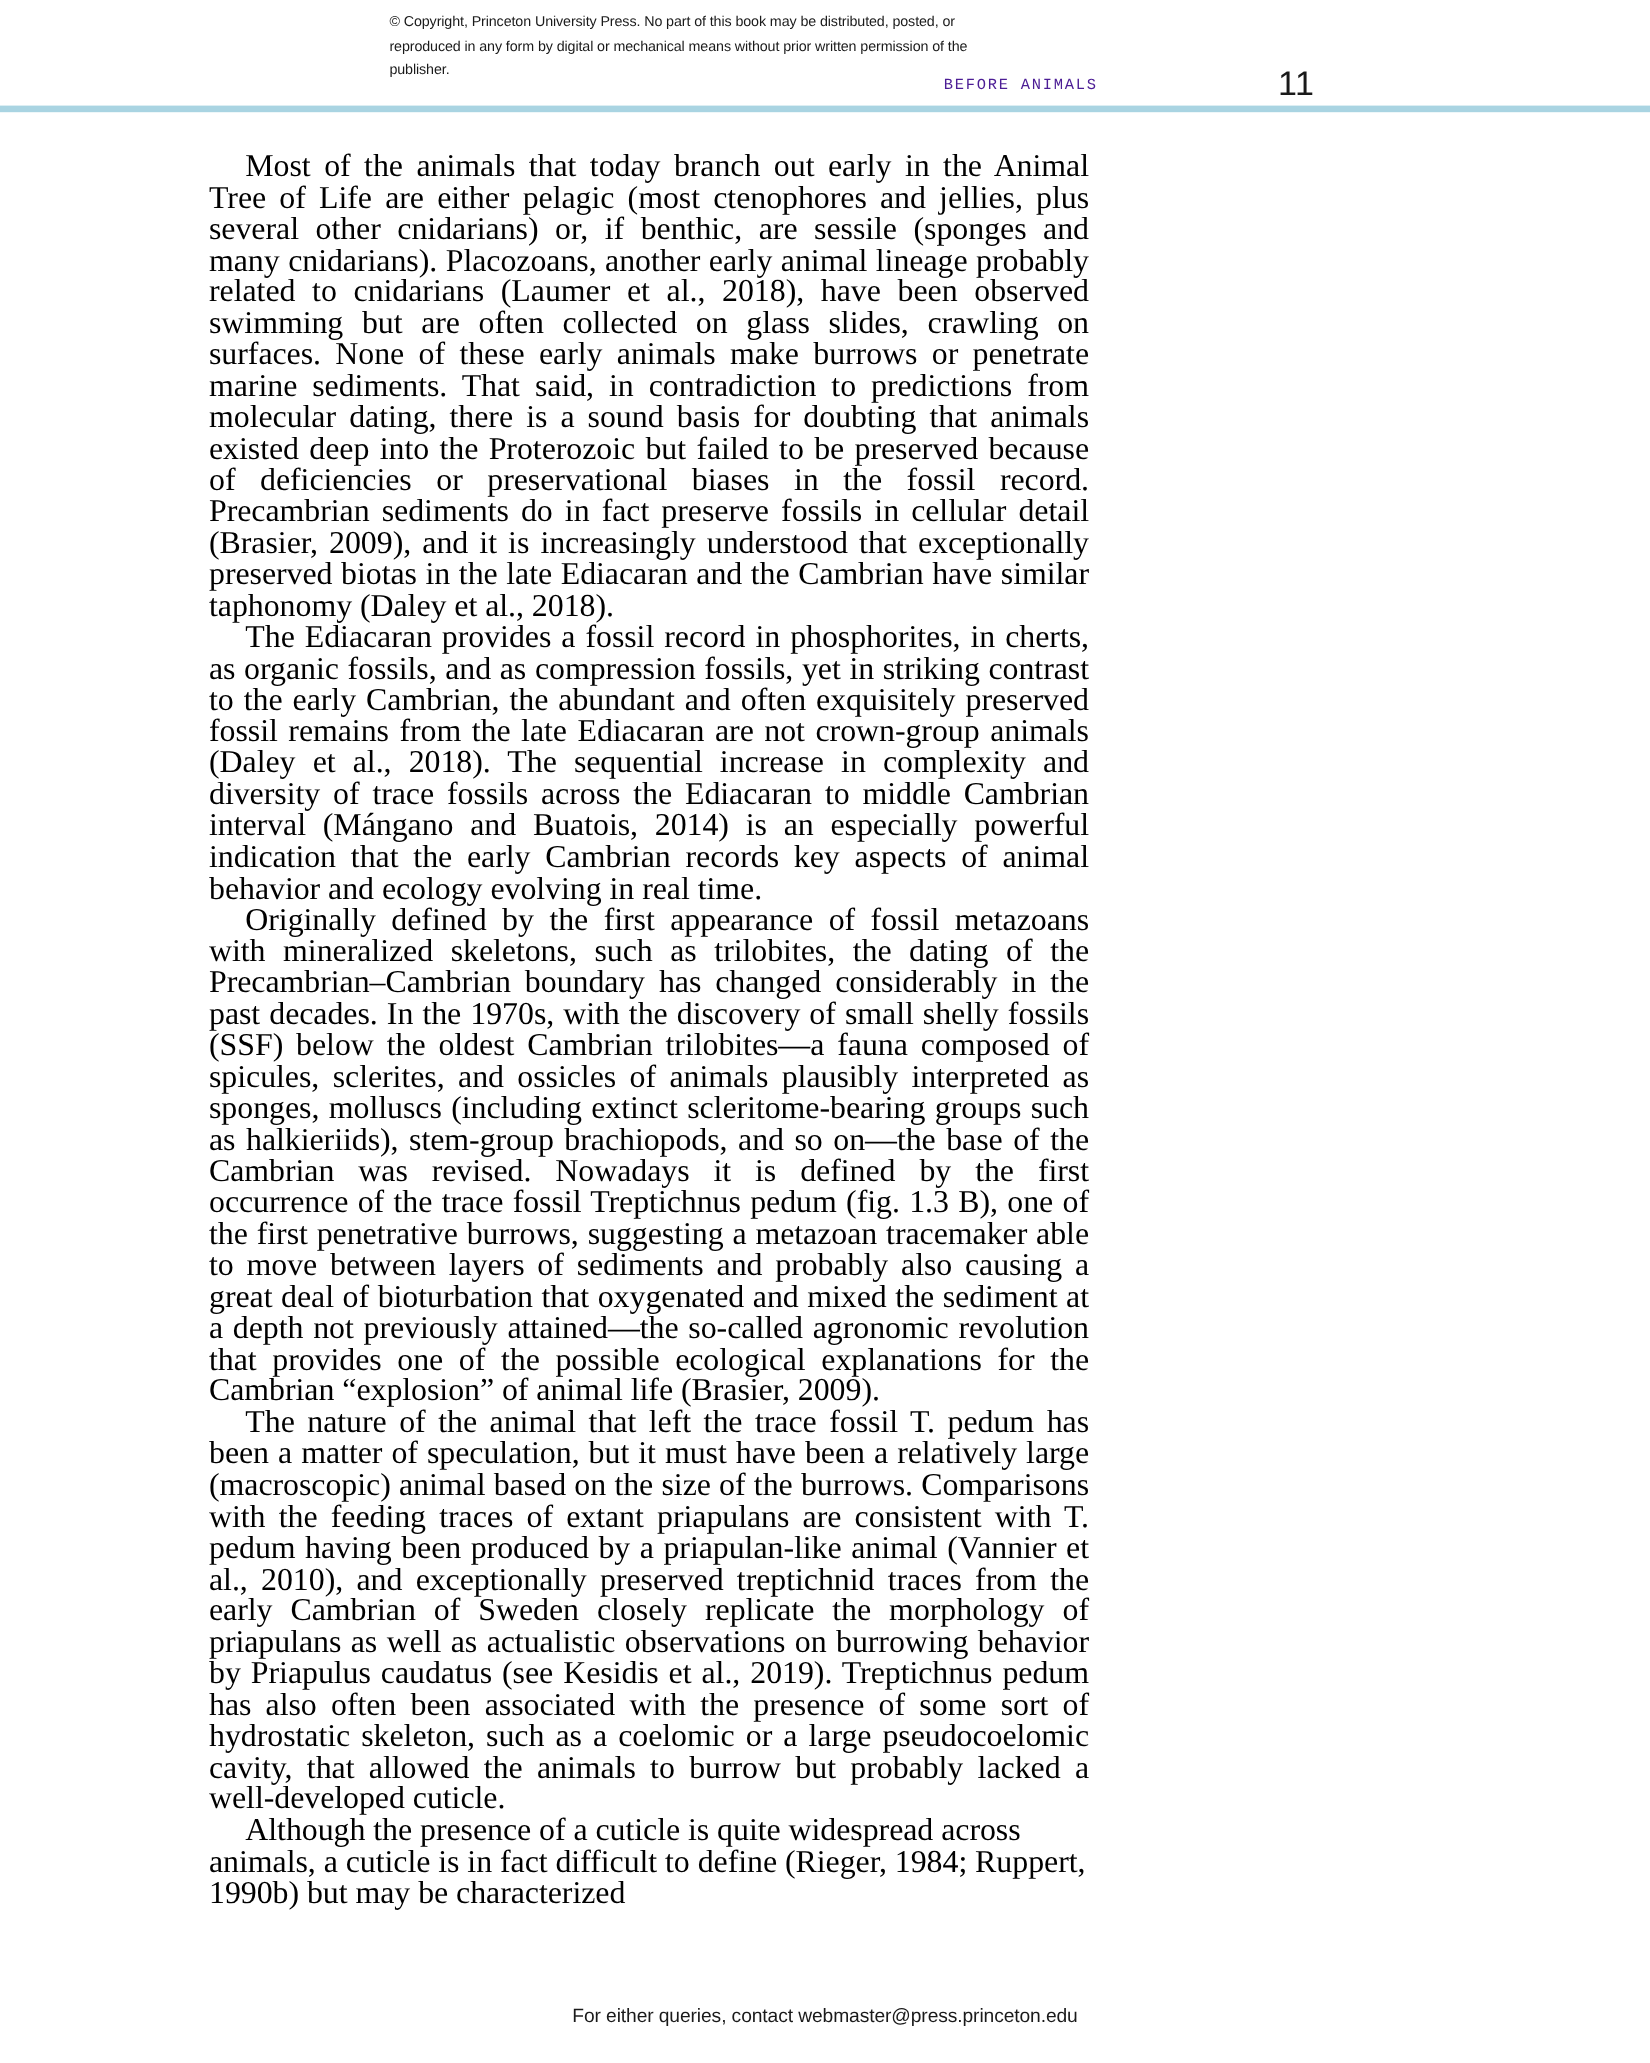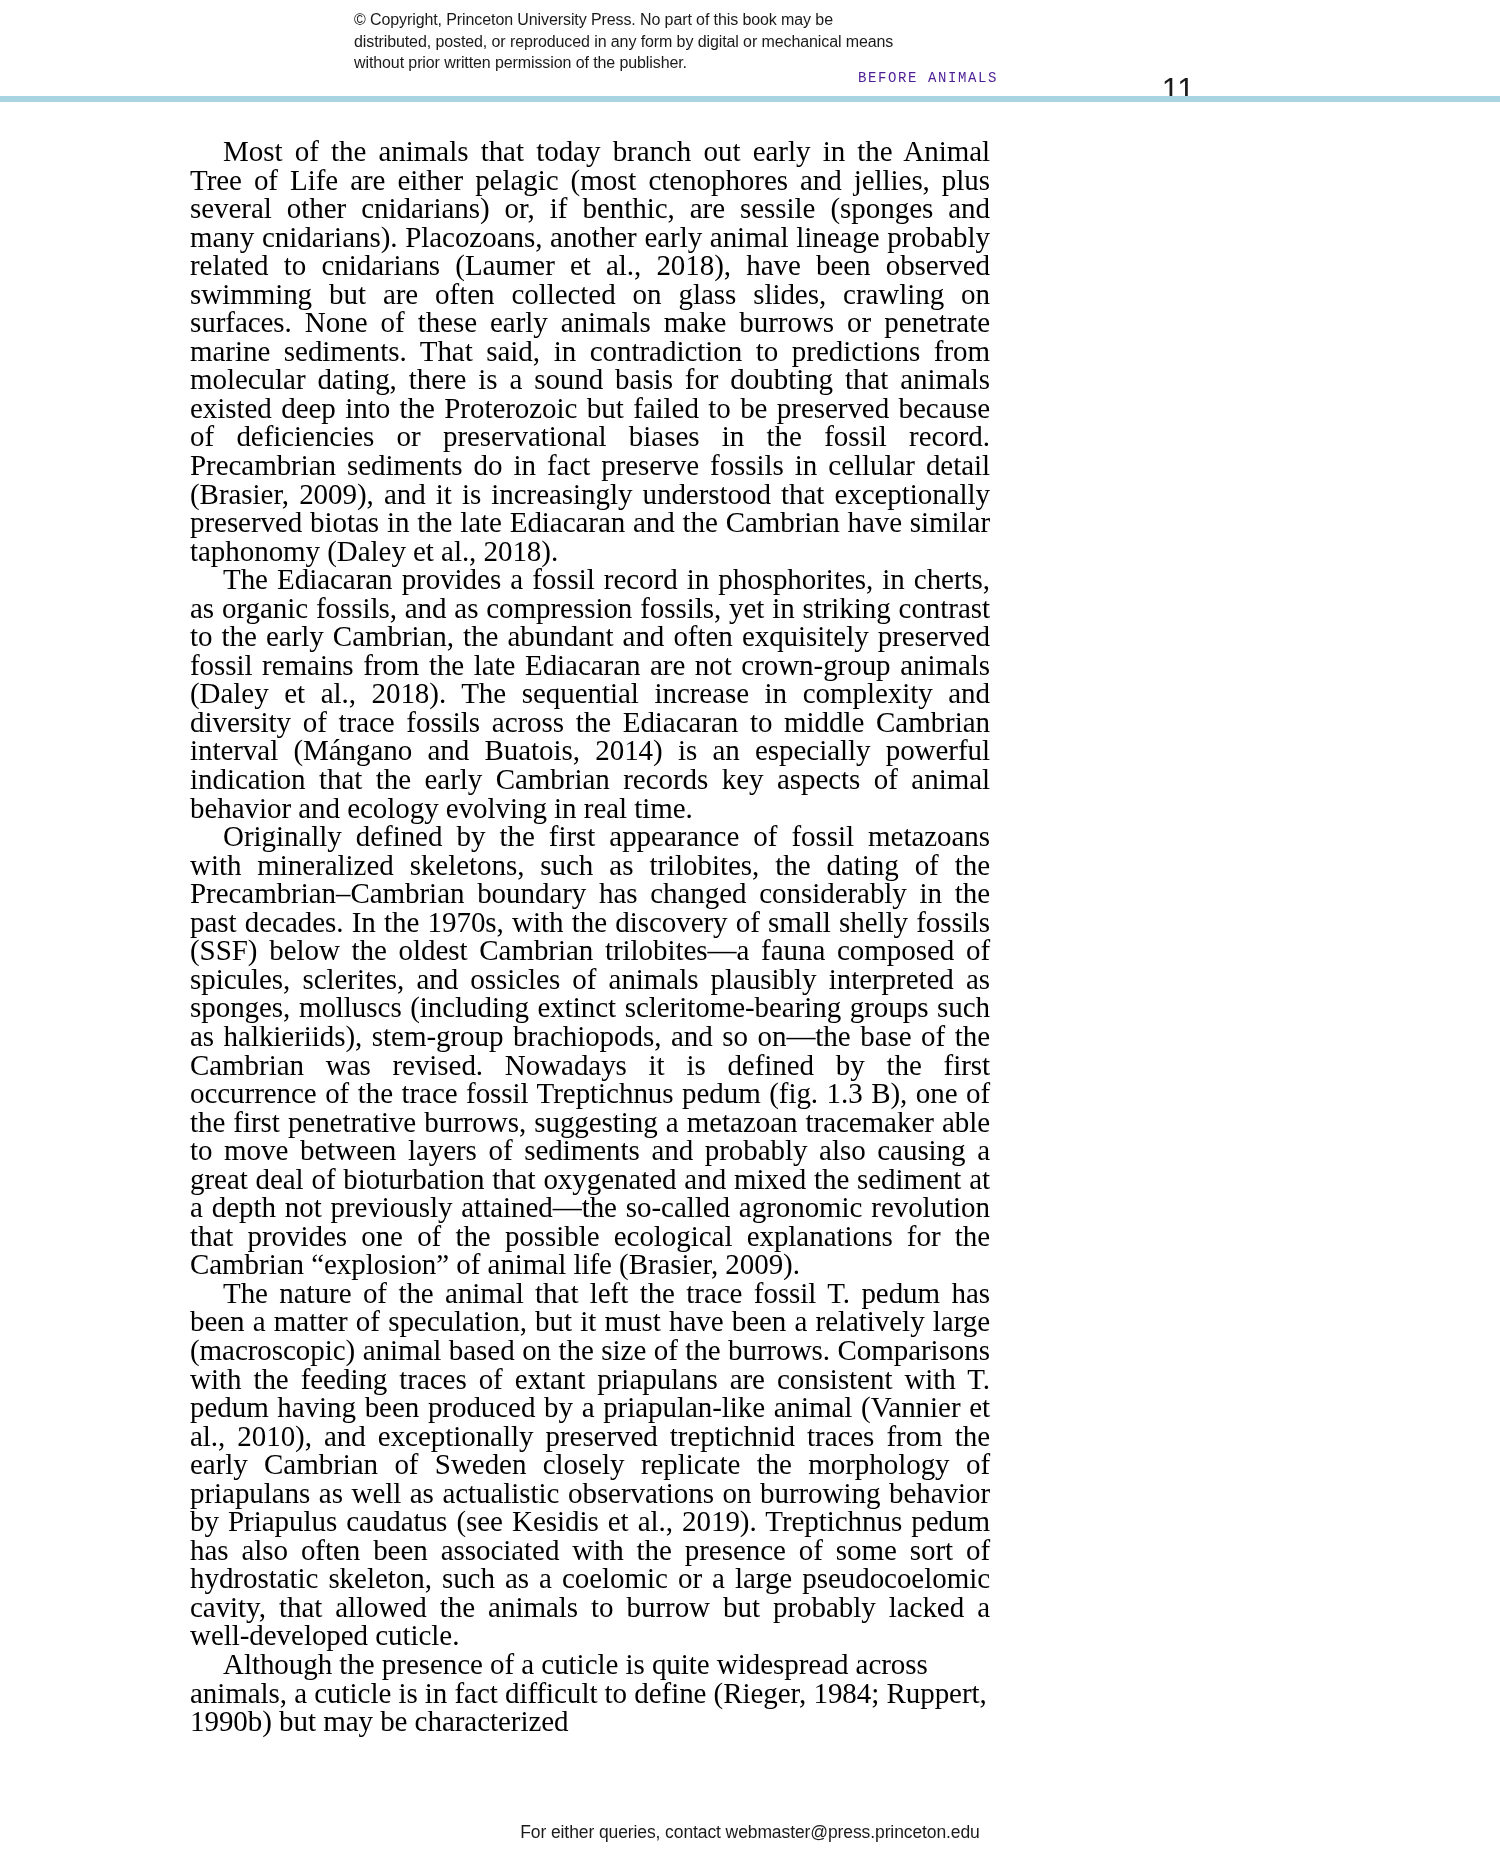--- a/index.html
+++ b/index.html
@@ -16,41 +16,41 @@
     overflow: hidden;
   }
 
   
   #copyright-notice {
     position: absolute;
     left: 354px;
     top: 9px;
     width: 560px;
     font-family: "Liberation Sans", "DejaVu Sans", sans-serif;
-    font-size: 16px;
+    font-size: 13px;
     line-height: 21.5px;
     color: #1a1a1a;
     letter-spacing: -0.1px;
   }
 
   #running-head {
     position: absolute;
     right: 502px;
     top: 70px;
     font-family: Liberation Mono, monospace;
     font-size: 14px;
     letter-spacing: 1.6px;
     color: #4c1d95;
     white-space: nowrap;
   }
 
   #page-number {
     position: absolute;
     right: 305px;
-    top: 72px;
+    top: 58px;
     font-family: "Liberation Sans", "DejaVu Sans", sans-serif;
     font-size: 31px;
     color: #1a1a1a;
     letter-spacing: 0.5px;
     margin-left: 12px;
   }
 
   #header-rule {
     position: absolute;
     left: 0;

